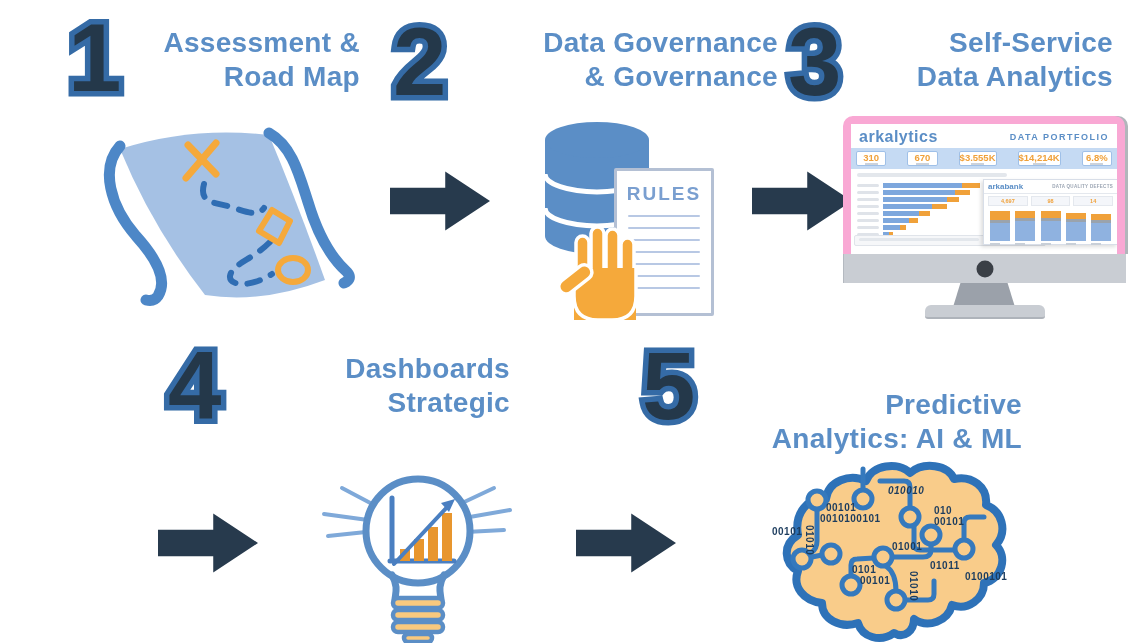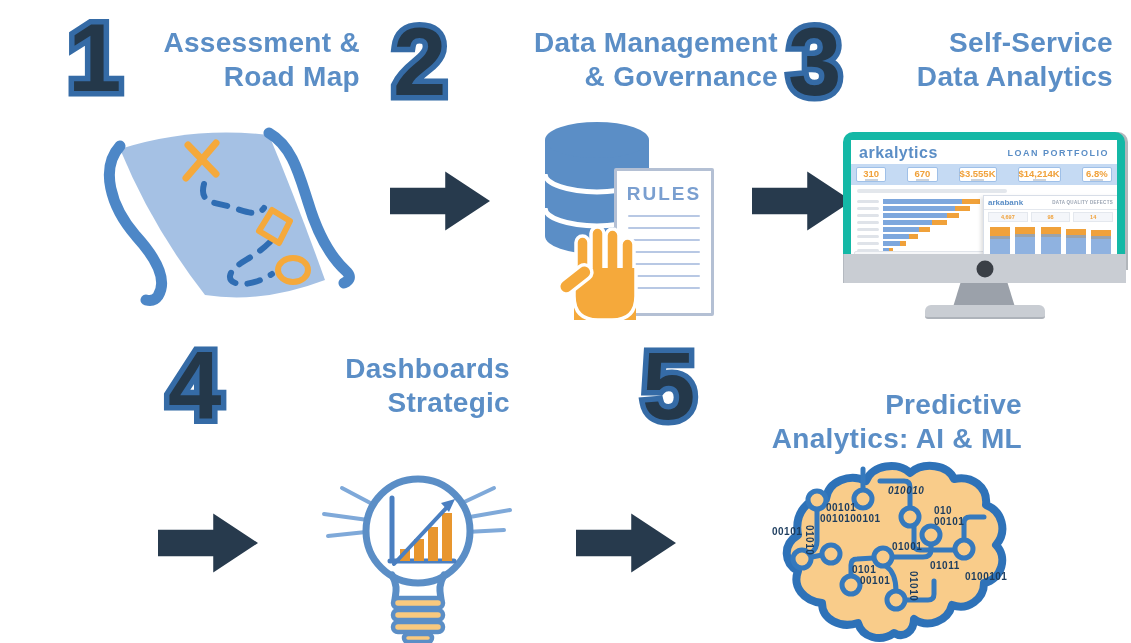--- a/index.html
+++ b/index.html
@@ -16,21 +16,21 @@
   .flow-arrow{position:absolute;}
   
   .abs{position:absolute;}
   
   .rules-doc{position:absolute;left:614px;top:168px;width:100px;height:148px;background:#fff;
              border:3px solid #b4c0d4;border-radius:2px;box-sizing:border-box;z-index:2;}
   .rules-title{text-align:center;margin-top:12px;color:#7a9fd0;font-size:19px;font-weight:700;
                letter-spacing:2px;}
   .rule-line{height:2px;background:#b8c8e4;margin:10px 11px 0 11px;border-radius:1px;}
   
-  .monitor-bezel{position:absolute;left:843px;top:132px;width:282px;height:138px;background:#14b8a6;
+  .monitor-bezel{position:absolute;left:843px;top:116px;width:282px;height:138px;background:#f9a8d4;
                  border-radius:10px 10px 0 0;box-shadow:3px 0 0 #16243455;}
   .monitor-screen{position:absolute;left:8px;top:8px;right:8px;bottom:0;background:#fff;overflow:hidden;}
   .scr-head{display:flex;justify-content:space-between;align-items:center;padding:3px 8px 2px 8px;height:19px;}
   .scr-logo{color:#5b8ec6;font-size:16px;font-weight:800;letter-spacing:.5px;}
   .scr-port{color:#5b8ec6;font-size:9px;font-weight:800;letter-spacing:1.5px;}
   .kpi-band{background:#c5daf3;display:flex;gap:21px;padding:3px 5px;height:21px;box-sizing:border-box;}
   .kpi-box{flex:1;background:#fff;border:1px solid #9fc0e8;border-radius:2px;color:#f0a13a;
            font-size:9.5px;font-weight:800;text-align:center;line-height:11px;}
   .kpi-box::after{content:"";display:block;width:13px;height:2px;background:#ccd2da;margin:0 auto;}
   .scr-body{position:relative;height:74px;}
@@ -81,21 +81,21 @@
   </div>
   <div class="step-title" style="left:125px;top:26px;width:235px;">
     <div>Assessment &amp;</div>
     <div>Road Map</div>
   </div>
 
   <div class="step-num" style="left:393px;top:14px;">
     <span class="num-stroke">2</span><span class="num-fill">2</span>
   </div>
   <div class="step-title" style="left:478px;top:26px;width:300px;">
-    <div>Data Management</div>
+    <div>Data Governance</div>
     <div>&amp; Governance</div>
   </div>
 
   <div class="step-num" style="left:788px;top:14px;">
     <span class="num-stroke">3</span><span class="num-fill">3</span>
   </div>
   <div class="step-title" style="left:873px;top:26px;width:240px;">
     <div>Self-Service</div>
     <div>Data Analytics</div>
   </div>
@@ -169,21 +169,21 @@
     </g>
     <rect x="14" y="46" width="62" height="52" fill="#f5a93b"></rect>
     <path d="M14,46 L14,74 Q14,98 38,98 L52,98 Q76,98 76,74 L76,46" fill="none" stroke="#ffffff" stroke-width="3.5"></path>
     <rect x="-4" y="50" width="38" height="15" rx="7.5" fill="#f5a93b" stroke="#ffffff" stroke-width="3.5" transform="rotate(-38 15 57)"></rect>
   </svg>
 
   <div class="monitor-bezel">
     <div class="monitor-screen">
       <div class="scr-head">
         <span class="scr-logo">arkalytics</span>
-        <span class="scr-port">LOAN PORTFOLIO</span>
+        <span class="scr-port">DATA PORTFOLIO</span>
       </div>
       <div class="kpi-band">
         <div class="kpi-box">310</div>
         <div class="kpi-box">670</div>
         <div class="kpi-box">$3.555K</div>
         <div class="kpi-box">$14,214K</div>
         <div class="kpi-box">6.8%</div>
       </div>
       <div class="scr-body">
         <div class="gbar" style="left:6px;top:4px;width:150px;height:4px;"></div>

